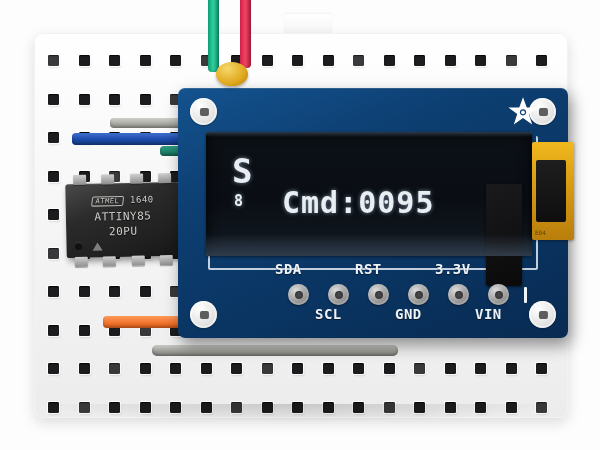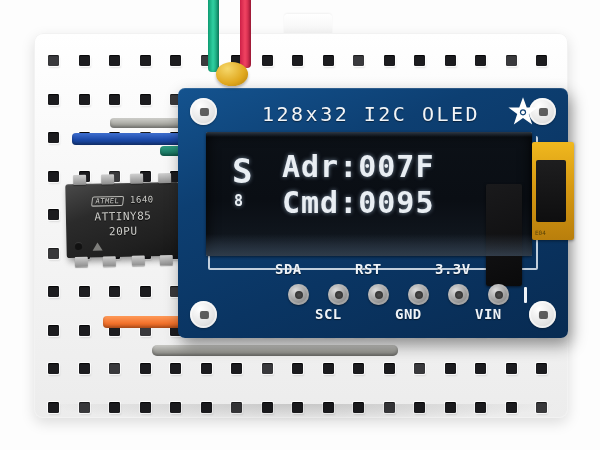--- a/index.html
+++ b/index.html
@@ -392,38 +392,36 @@
     <div class="mhole tr">
         <span class="mhole-in"></span>
       </div>
     <div class="mhole bl">
         <span class="mhole-in"></span>
       </div>
     <div class="mhole br">
         <span class="mhole-in"></span>
       </div>
 
-    <div class="silk-title">128x32 I2C OLED</div>
 
     <svg class="flower" viewBox="0 0 100 100">
       <g fill="#ffffff">
         <path d="M50 4 L61 34 L93 34 L67 53 L77 84 L50 65 L23 84 L33 53 L7 34 L39 34 Z"></path>
       </g>
       <circle cx="50" cy="48" r="9" fill="#0d3f72"></circle>
       <circle cx="50" cy="48" r="5.5" fill="#ffffff"></circle>
     </svg>
 
     <div class="silk-rect"></div>
 
     <div class="glass">
       <div class="glass-edge"></div>
       <div class="oled">
         <div class="oled-s">S</div>
         <div class="oled-sub">8</div>
-        <div class="oled-l1">Adr:007F</div>
         <div class="oled-l2">Cmd:0095</div>
       </div>
       <div class="driver-ic"></div>
       <div class="glass-sheen"></div>
     </div>
 
     <div class="flex">
       <div class="flex-dark"></div>
       <div class="flex-txt">E04</div>
     </div>

